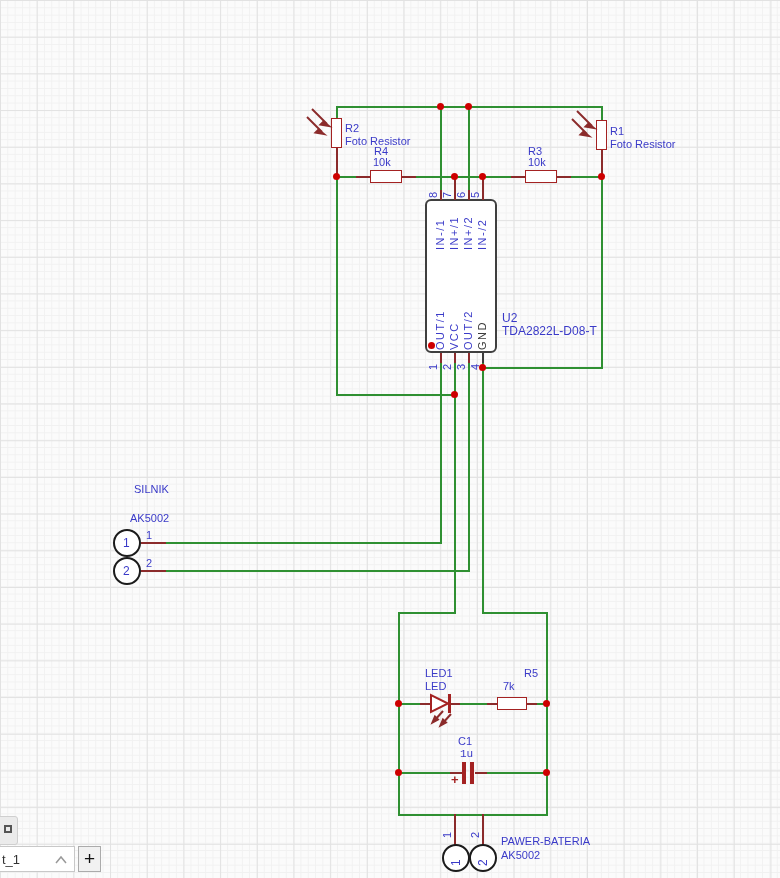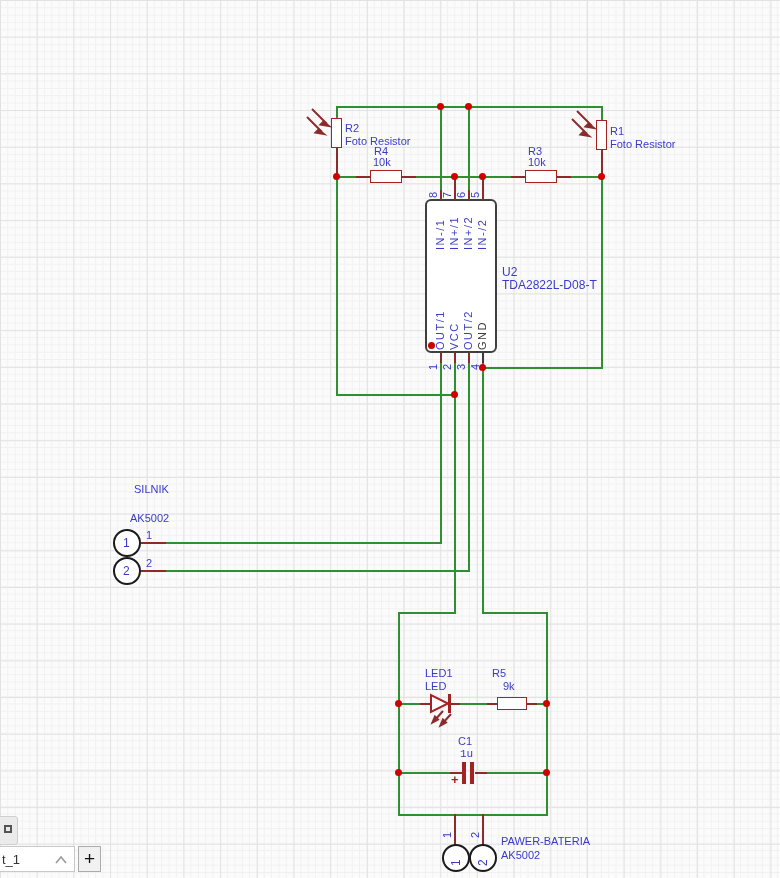--- a/index.html
+++ b/index.html
@@ -14,21 +14,21 @@
     background-size:36.7px 36.7px,36.7px 36.7px,7.34px 7.34px,7.34px 7.34px;
     font-family:"Liberation Sans",sans-serif;
   }
   .wh{position:absolute;height:2px;background:var(--wire,#2f9032);}
   .wv{position:absolute;width:2px;background:var(--wire,#2f9032);}
   .sh{position:absolute;height:2px;background:var(--stub,#8b2b2b);z-index:3;}
   .sv{position:absolute;width:2px;background:var(--stub,#8b2b2b);z-index:3;}
   .dot{position:absolute;width:7px;height:7px;border-radius:50%;background:var(--dot,#ce0000);z-index:6;}
   .body{position:absolute;background:#fff;border:1.5px solid var(--comp,#a42222);box-sizing:border-box;z-index:4;}
   .lbl{position:absolute;font-size:11px;color:var(--label,#3a3ac8);white-space:nowrap;z-index:7;line-height:12px;}
-  .big{font-size:12px;line-height:13px;}
+  .big{font-size:12px;line-height:13px;margin-top:46px;}
   .vt{position:absolute;writing-mode:vertical-rl;transform:rotate(180deg);font-size:11px;
       letter-spacing:1.5px;color:var(--label,#3a3ac8);z-index:7;width:13px;text-align:left;line-height:13px;}
   .dark{color:var(--pin_dark,#3a3a3a);}
   .ic{position:absolute;left:425px;top:199px;width:72px;height:154px;background:#fff;
       border:2px solid var(--ic_border,#3f3f3f);border-radius:6px;box-sizing:border-box;z-index:2;}
   .circ{position:absolute;width:28px;height:28px;border-radius:50%;background:#fff;
       border:2px solid var(--circle,#1b1b1b);box-sizing:border-box;z-index:4;}
   .cnum{position:absolute;font-size:12px;color:var(--label,#3a3ac8);z-index:7;}
   .plate{position:absolute;width:4px;height:22px;background:var(--comp,#a42222);z-index:4;}
   svg{position:absolute;overflow:visible;z-index:5;}
@@ -195,22 +195,22 @@
   <div class="lbl" style="left:374px;top:145px;">R4</div>
   <div class="lbl" style="left:373px;top:156px;">10k</div>
   <div class="lbl" style="left:528px;top:145px;">R3</div>
   <div class="lbl" style="left:528px;top:156px;">10k</div>
   <div class="lbl big" style="left:502px;top:266px;">U2</div>
   <div class="lbl big" style="left:502px;top:279px;">TDA2822L-D08-T</div>
   <div class="lbl" style="left:134px;top:483px;">SILNIK</div>
   <div class="lbl" style="left:130px;top:512px;">AK5002</div>
   <div class="lbl" style="left:425px;top:667px;">LED1</div>
   <div class="lbl" style="left:425px;top:680px;">LED</div>
-  <div class="lbl" style="left:492px;top:667px;">R5</div>
-  <div class="lbl" style="left:503px;top:680px;">9k</div>
+  <div class="lbl" style="left:524px;top:667px;">R5</div>
+  <div class="lbl" style="left:503px;top:680px;">7k</div>
   <div class="lbl" style="left:458px;top:735px;">C1</div>
   <div class="lbl" style="left:460px;top:748px;font-family:Liberation Mono, monospace;">1u</div>
   <div class="lbl" style="left:501px;top:835px;">PAWER-BATERIA</div>
   <div class="lbl" style="left:501px;top:849px;">AK5002</div>
 
   <div class="sqbtn">
     <div class="sqglyph"></div>
   </div>
   <div class="sheettab">
     <span>t_1</span>

